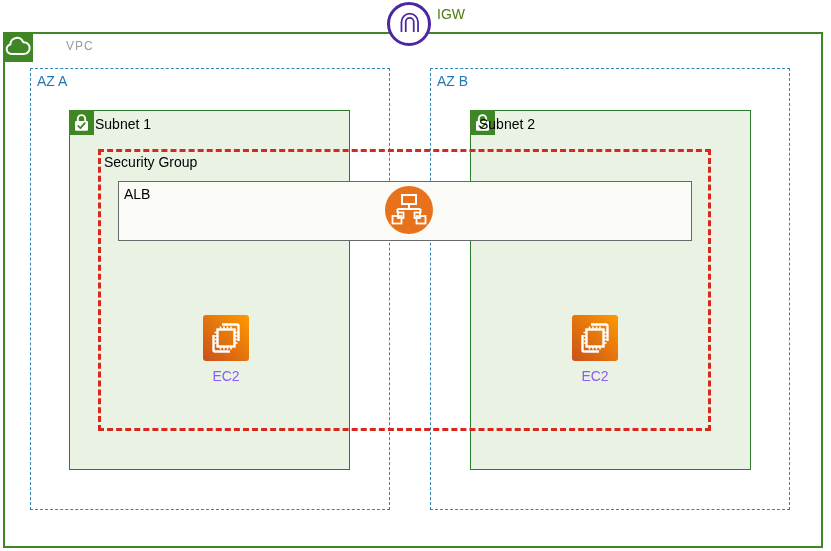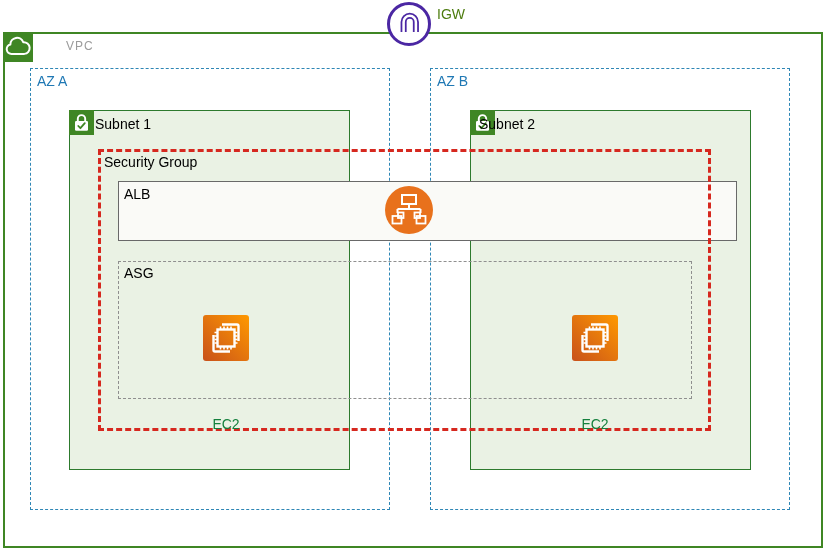--- a/index.html
+++ b/index.html
@@ -45,38 +45,38 @@
   .subnet-label { top: 116px; font-size: 14px; color: #000; z-index: 3; }
   .subnet-label-1 { left: 95px; }
   .subnet-label-2 { left: 479px; }
 
   
   .sg-box { left: 98px; top: 149px; width: 613px; height: 282px;
             border: 3px dashed #D6281F; z-index: 4; padding: 2px 3px;
             font-size: 14px; color: #000; }
 
   
-  .alb-box { left: 118px; top: 181px; width: 619px; height: 60px;
+  .alb-box { left: 118px; top: 181px; width: 574px; height: 60px;
              background: #FAFAF7; border: 1.5px solid #696969; z-index: 3;
              padding: 4px 5px; font-size: 14px; color: #000; }
   .alb-icon { left: 385px; top: 186px; width: 48px; height: 48px; border-radius: 50%;
               background: #E8711C; z-index: 4; display: flex; align-items: center; justify-content: center; }
 
   
   .asg-box { left: 118px; top: 261px; width: 574px; height: 138px;
              border: 1.5px dashed #8F8F8F; z-index: 3; padding: 3px 5px;
              font-size: 14px; color: #000; }
 
   
   .ec2-icon { top: 315px; width: 46px; height: 46px; border-radius: 3px;
               background: linear-gradient(45deg, #C8511B 0%, #FF9900 100%);
               z-index: 4; display: flex; align-items: center; justify-content: center; }
   .ec2-icon-1 { left: 203px; }
   .ec2-icon-2 { left: 572px; }
-  .ec2-label { top: 368px; width: 46px; text-align: center; font-size: 14px; color: #15803d; z-index: 4; margin-top: 48px; }
+  .ec2-label { top: 368px; width: 46px; text-align: center; font-size: 14px; color: #8b5cf6; z-index: 4; }
   .ec2-label-1 { left: 203px; }
   .ec2-label-2 { left: 572px; }
 
   svg { display: block; }
 </style>
 </head>
 <body>
 
 <div id="canvas">
 
@@ -103,23 +103,20 @@
       </g>
       <g fill="none" stroke="#ffffff" stroke-width="1.8">
         <rect x="13" y="26.5" width="5.5" height="5.5"></rect>
         <rect x="7.5" y="30" width="9" height="7.5"></rect>
         <rect x="29.5" y="26.5" width="5.5" height="5.5"></rect>
         <rect x="31.5" y="30" width="9" height="7.5"></rect>
       </g>
     </svg>
   </div>
 
-  <div class="abs asg-box">
-    <span>ASG</span>
-  </div>
 
   <div class="abs sg-box">
     <span>Security Group</span>
   </div>
 
   <div class="abs ec2-icon ec2-icon-1">
     <svg width="46" height="46" viewBox="0 0 46 46">
       <g fill="none" stroke="#ffffff" stroke-width="2.4">
         <path d="M19 9.5 h15 a1.5 1.5 0 0 1 1.5 1.5 v15"></path>
         <path d="M27 36.5 H12 a1.5 1.5 0 0 1 -1.5 -1.5 v-15"></path>

